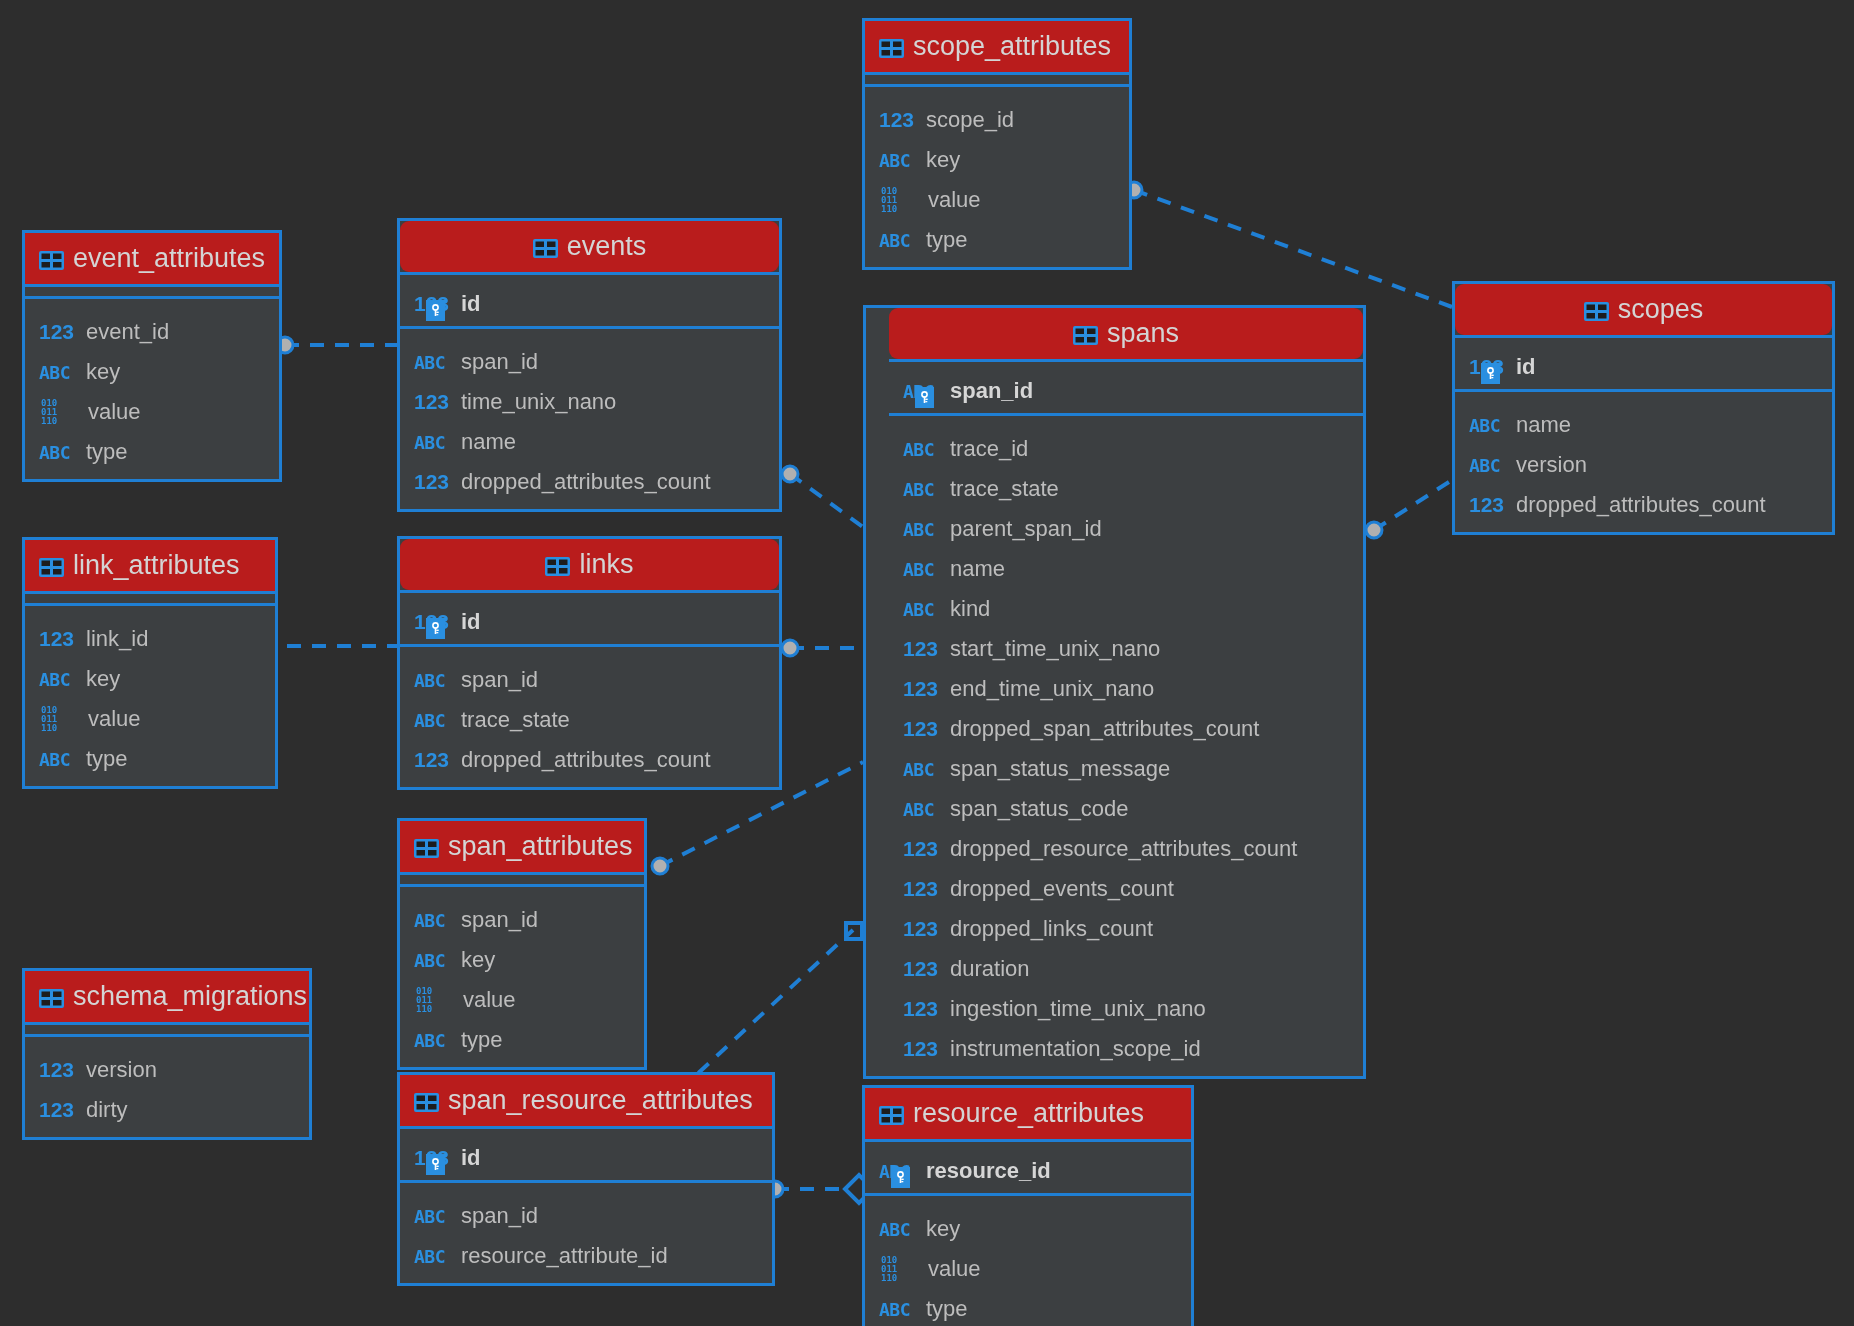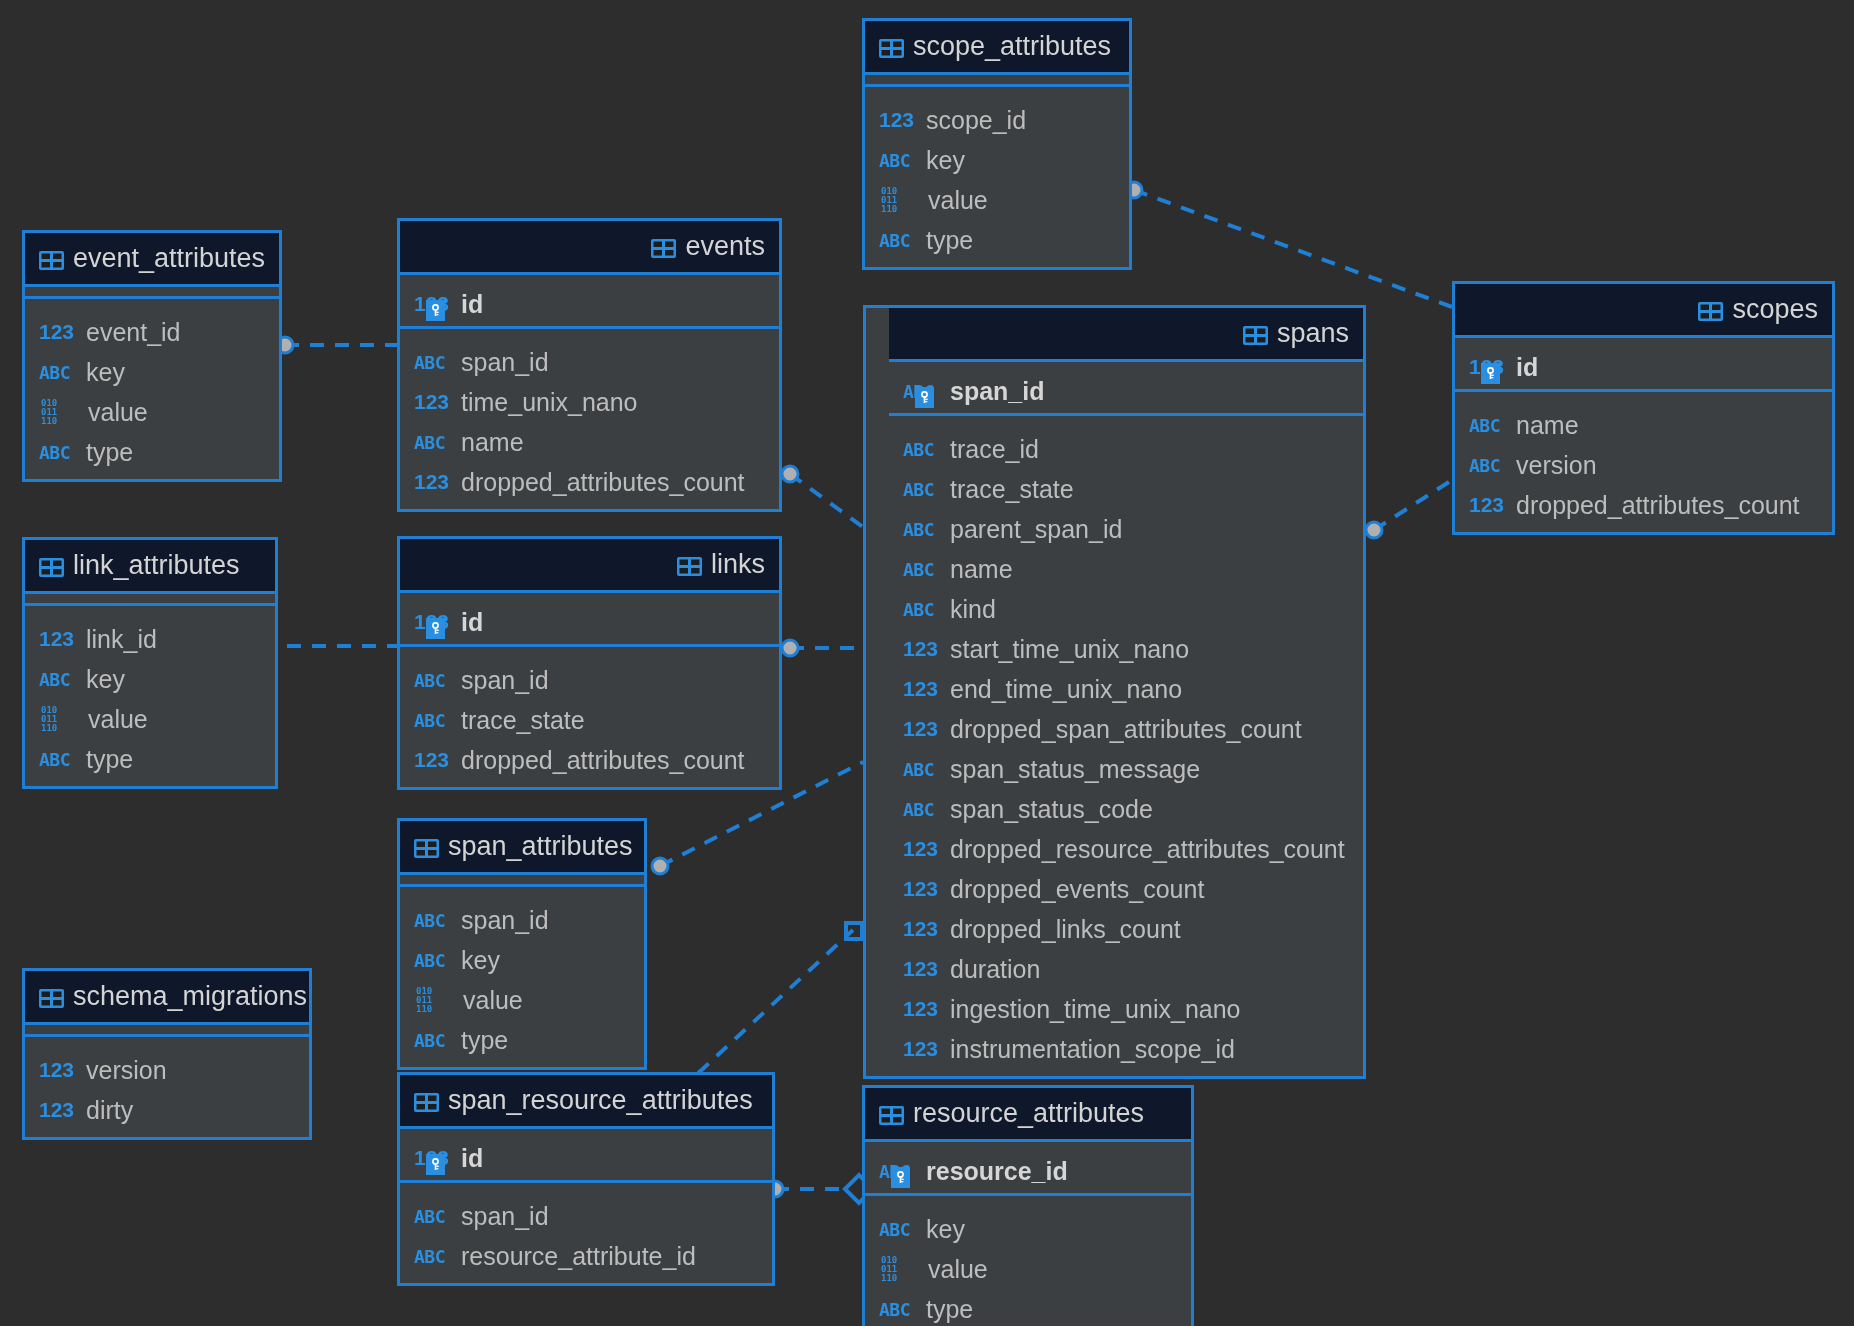--- a/index.html
+++ b/index.html
@@ -24,32 +24,32 @@
     z-index: 1;
   }
   .table {
     position: absolute;
     box-sizing: border-box;
     border: 3px solid #1f7fd4;
     background: #3c3f41;
     z-index: 2;
   }
   .tbl-header {
-    background: #0f172a;
+    background: #b91c1c;
     color: #d4d4d4;
     font-size: 27px;
     height: 51px;
     line-height: 51px;
     padding: 0 14px;
     white-space: nowrap;
     overflow: hidden;
     box-sizing: border-box;
   }
   .tbl-header.align-left   { text-align: left; }
-  .tbl-header.align-center { text-align: right; }
+  .tbl-header.align-center { text-align: center; border-radius: 9px; }
   .tbl-icon {
     display: inline-block;
     vertical-align: -3px;
     margin-right: 9px;
   }
   .pk-section {
     border-top: 3px solid #1f7fd4;
     border-bottom: 3px solid #1f7fd4;
     background: #3c3f41;
     padding: 5px 0 6px 0;
@@ -67,21 +67,21 @@
   .col-row {
     display: flex;
     align-items: center;
     height: 32px;
     padding: 0 14px;
     white-space: nowrap;
     margin-top: 8px;
   }
   .col-name {
     color: #bdbdbd;
-    font-size: 25px;
+    font-size: 22px;
     line-height: 1;
   }
   .col-row.pk .col-name {
     color: #d6d6d6;
     font-weight: bold;
   }
   
   .ticon {
     position: relative;
     width: 38px;

